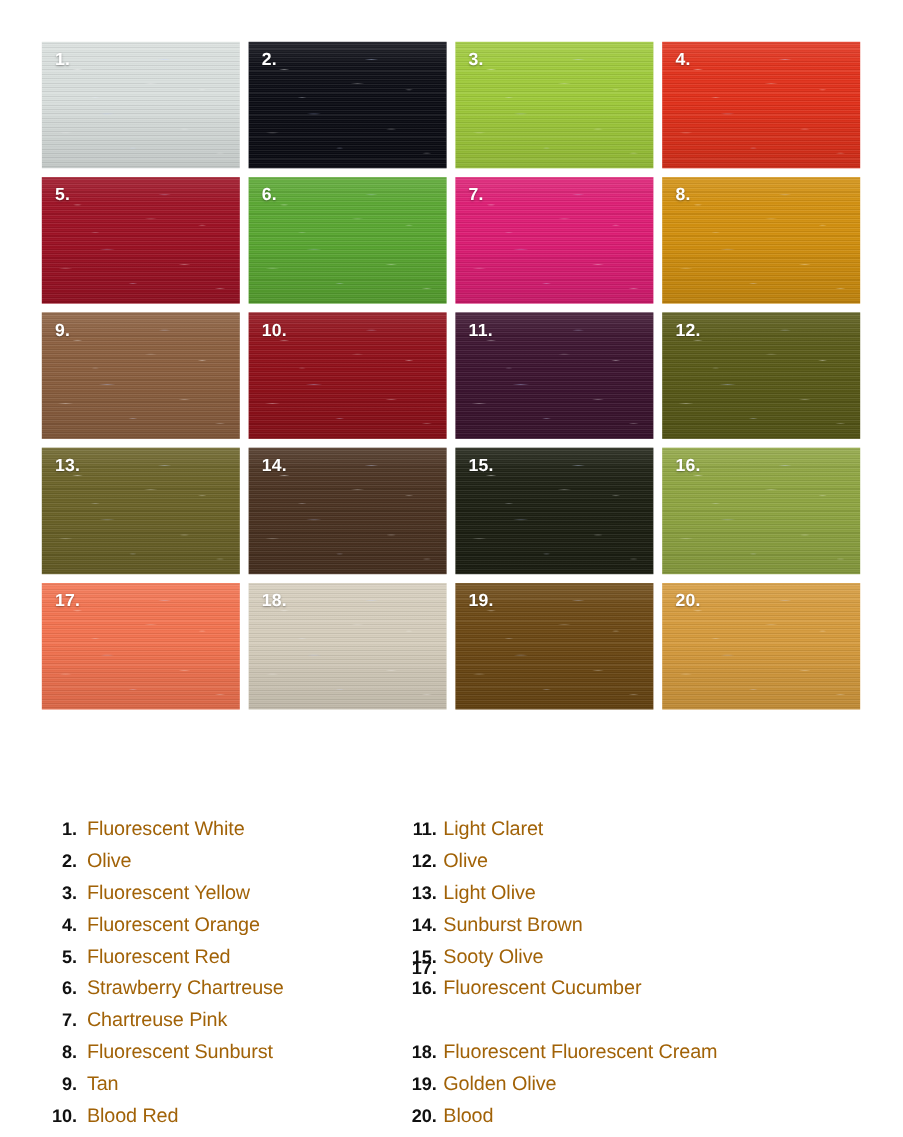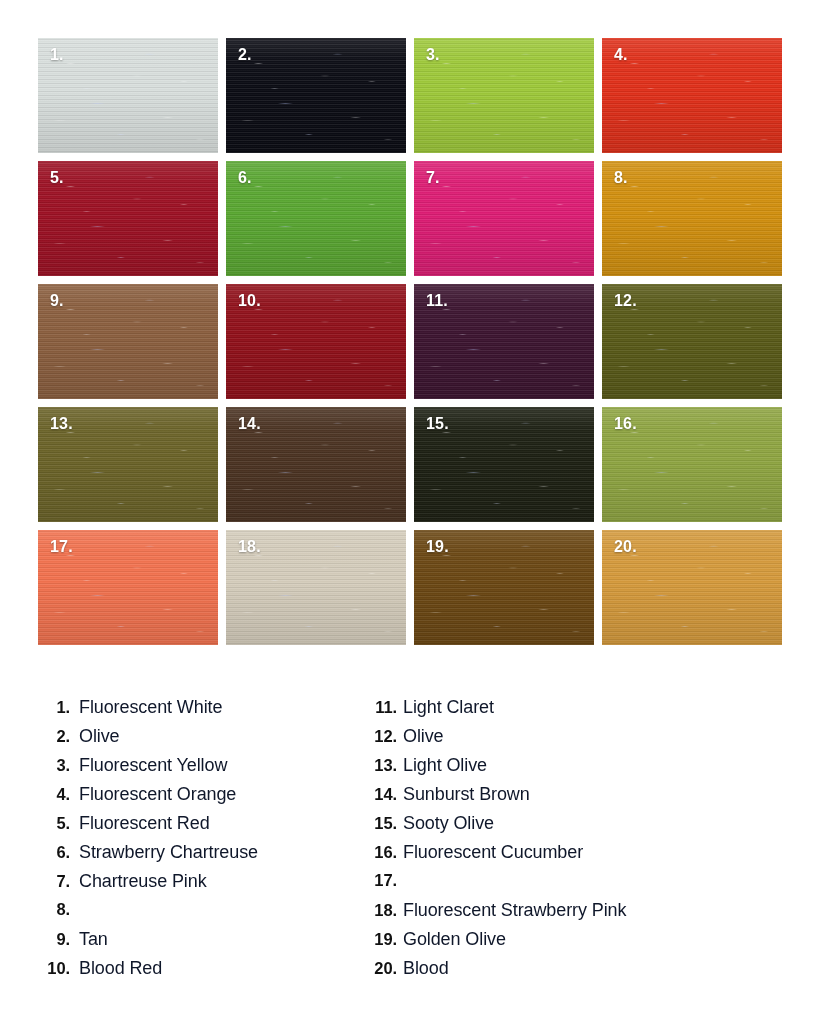--- a/index.html
+++ b/index.html
@@ -118,24 +118,25 @@
     font-weight: bold;
     font-size: 16.5px;
     color: #111111;
     width: 32px;
     text-align: right;
     flex: 0 0 32px;
     letter-spacing: -0.1px;
   }
   .legend-label {
     font-size: 18px;
-    color: #0f172a;
+    color: #a16207;
     margin-left: 9px;
     white-space: nowrap;
     letter-spacing: -0.1px;
+    margin-top: 46px;
   }
   .legend-col.col-right .legend-num {
     width: 34px;
     flex: 0 0 34px;
   }
   .legend-col.col-right .legend-label {
     margin-left: 6px;
   }
 </style>
 </head>
@@ -289,20 +290,21 @@
       <div class="legend-item">
         <span class="legend-num">6.</span>
         <span class="legend-label">Strawberry Chartreuse</span>
       </div>
       <div class="legend-item">
         <span class="legend-num">7.</span>
         <span class="legend-label">Chartreuse Pink</span>
       </div>
       <div class="legend-item">
         <span class="legend-num">8.</span>
+        <span class="legend-label">Fluorescent Sunburst</span>
       </div>
       <div class="legend-item">
         <span class="legend-num">9.</span>
         <span class="legend-label">Tan</span>
       </div>
       <div class="legend-item">
         <span class="legend-num">10.</span>
         <span class="legend-label">Blood Red</span>
       </div>
     </div>
@@ -329,21 +331,21 @@
       </div>
       <div class="legend-item">
         <span class="legend-num">16.</span>
         <span class="legend-label">Fluorescent Cucumber</span>
       </div>
       <div class="legend-item">
         <span class="legend-num">17.</span>
       </div>
       <div class="legend-item">
         <span class="legend-num">18.</span>
-        <span class="legend-label">Fluorescent Strawberry Pink</span>
+        <span class="legend-label">Fluorescent Fluorescent Cream</span>
       </div>
       <div class="legend-item">
         <span class="legend-num">19.</span>
         <span class="legend-label">Golden Olive</span>
       </div>
       <div class="legend-item">
         <span class="legend-num">20.</span>
         <span class="legend-label">Blood</span>
       </div>
     </div>

